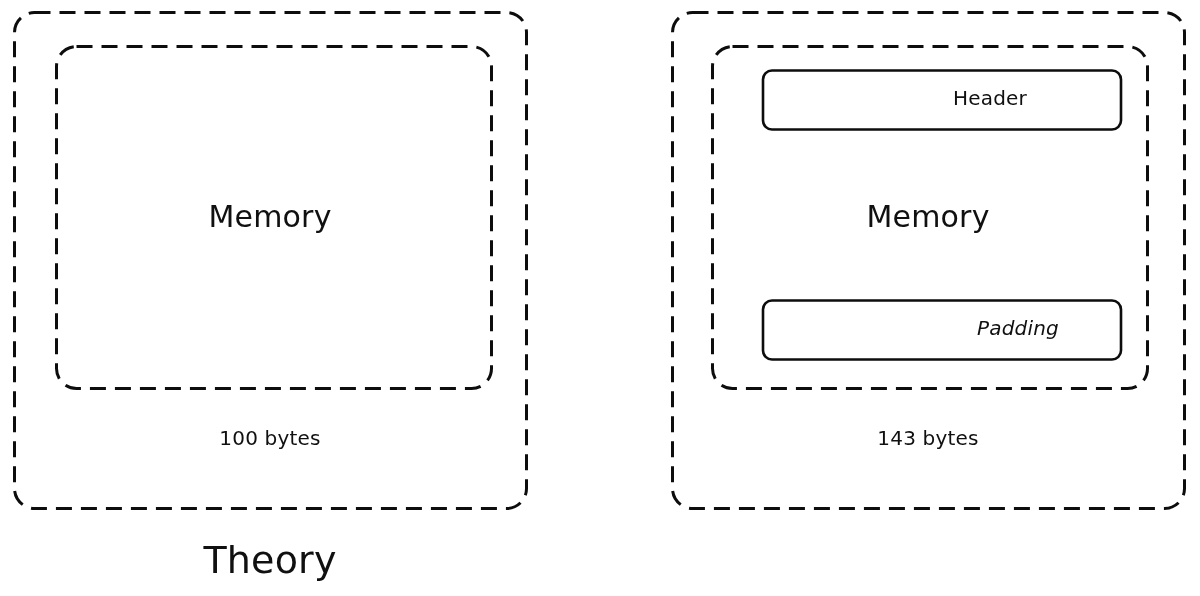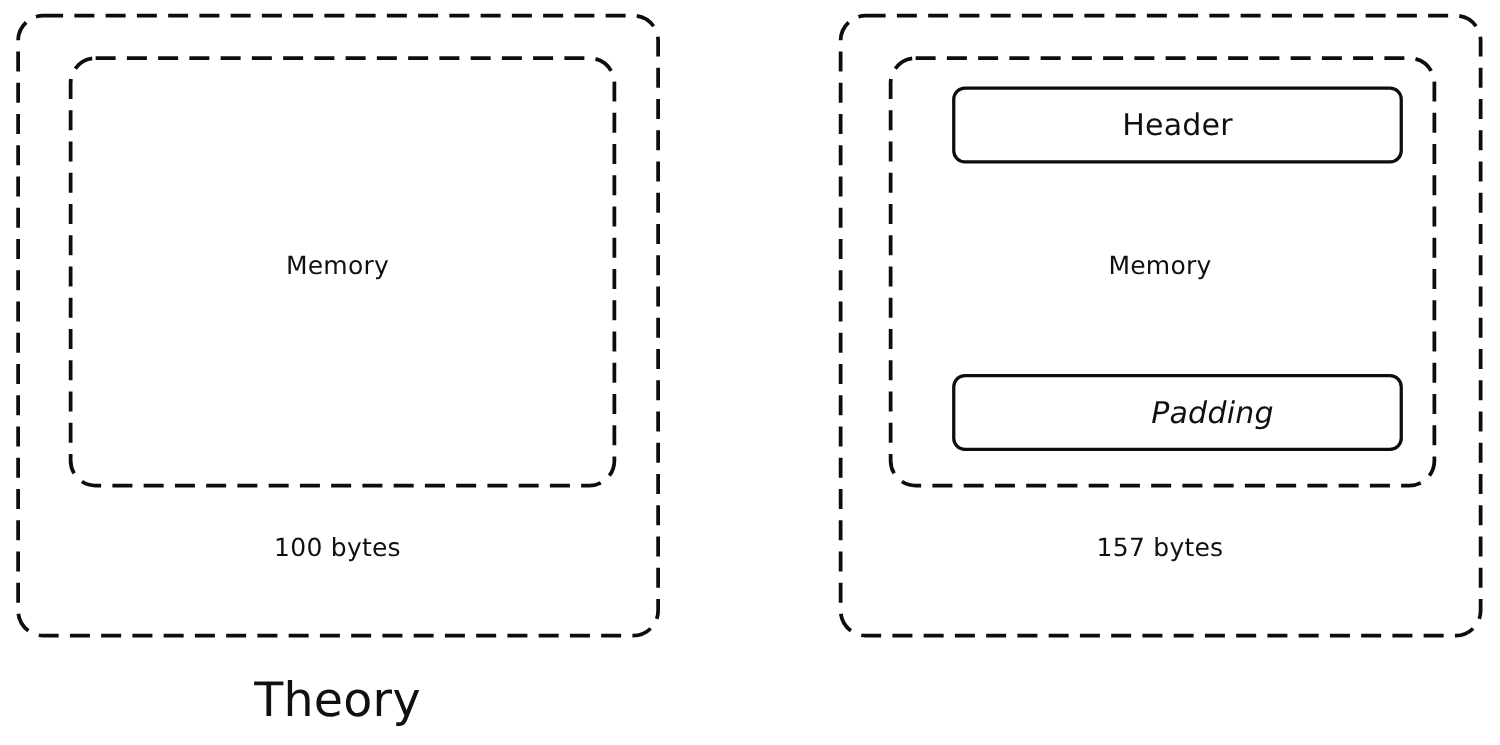--- a/index.html
+++ b/index.html
@@ -50,34 +50,35 @@
 
   
   .label {
     position: absolute;
     text-align: center;
     white-space: nowrap;
     color: #101010;
     line-height: 1;
   }
   .label-memory {
-    font-size: 20px;
+    font-size: 30px;
     letter-spacing: 0.2px;
   }
   .label-bytes {
     font-size: 20px;
     letter-spacing: 0.2px;
   }
   .label-caption {
     font-size: 38px;
     letter-spacing: 0.2px;
   }
   .label-inner-box {
-    font-size: 24px;
+    font-size: 20px;
     letter-spacing: 0.2px;
+    padding-left: 48px;
   }
 
   
   #theory-memory   { left: 13px;  top: 202px; width: 514px; }
   #theory-bytes    { left: 13px;  top: 428px; width: 514px; }
   #theory-caption  { left: 13px;  top: 541px; width: 514px; }
 
   
   #prat-header     { left: 162px; top: 88px;  width: 360px; }
   #prat-memory     { left: 71px;  top: 202px; width: 514px; }
@@ -118,17 +119,17 @@
 
       <rect class="solid-rect" x="163" y="300.5" width="358" height="59" rx="9" ry="9"></rect>
     </svg>
 
     <div class="label label-inner-box" id="prat-header">Header</div>
 
     <div class="label label-memory" id="prat-memory">Memory</div>
 
     <div class="label label-inner-box" id="prat-padding">Padding</div>
 
-    <div class="label label-bytes" id="prat-bytes">157 bytes</div>
+    <div class="label label-bytes" id="prat-bytes">143 bytes</div>
 
   </div>
 
 </div>
 
 </body></html>

